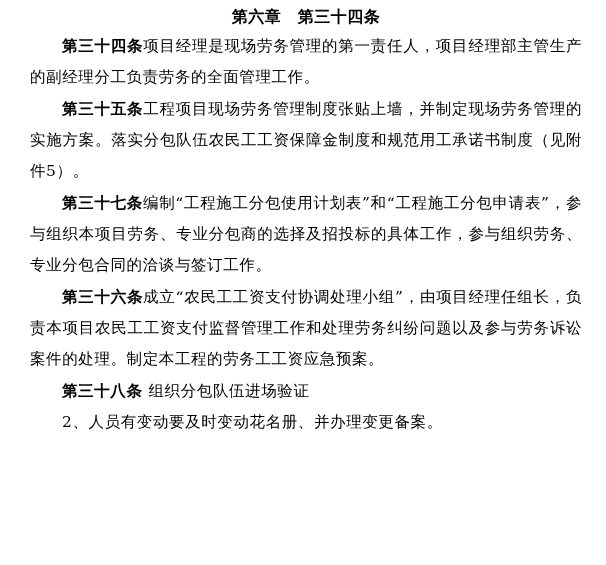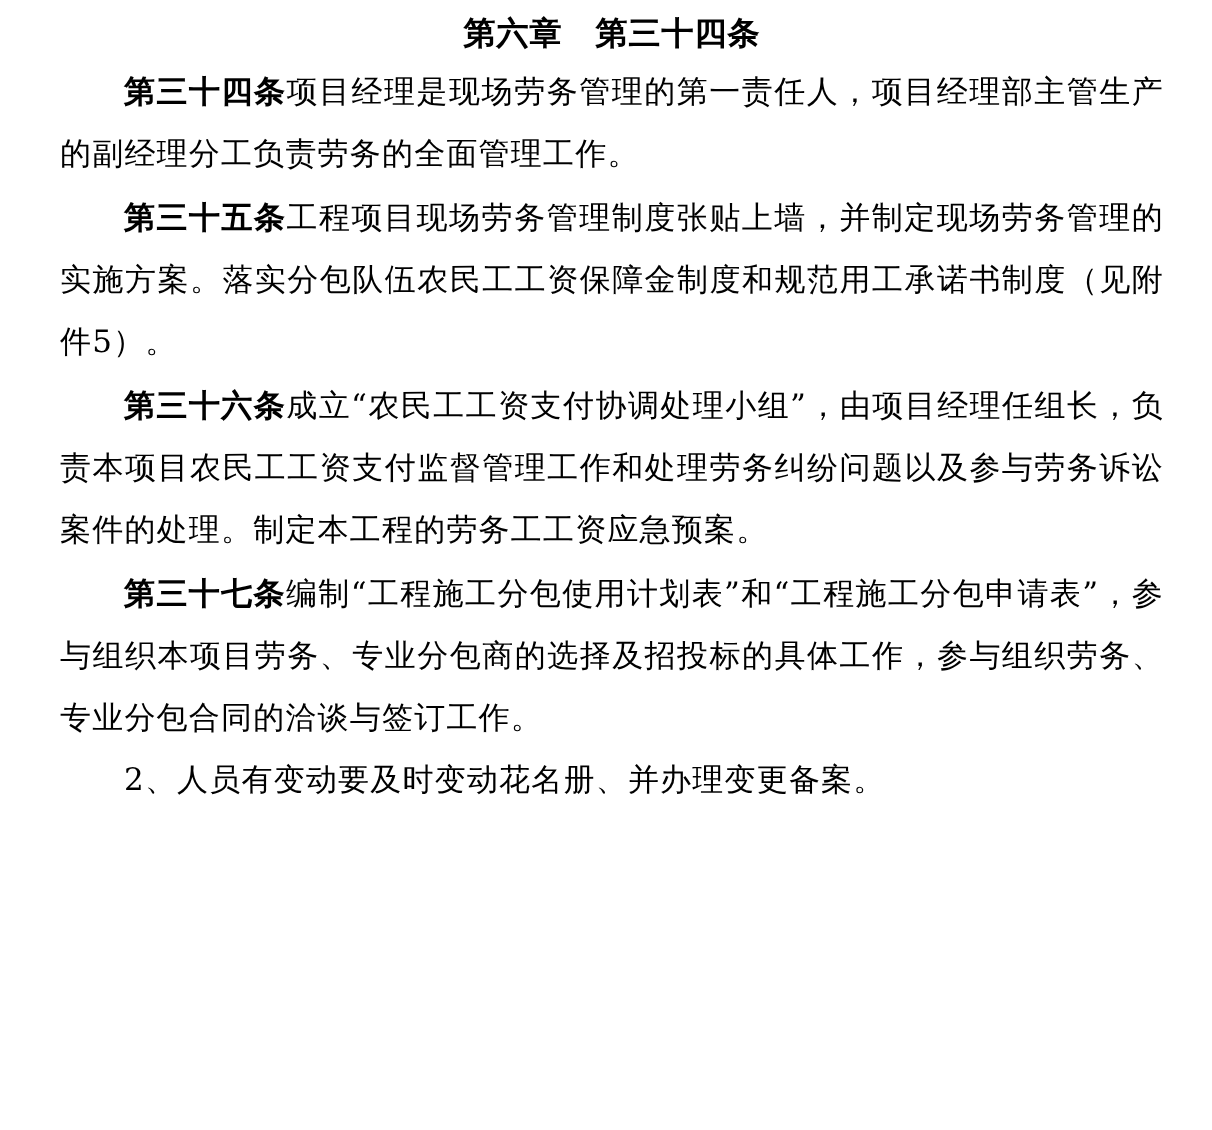--- a/index.html
+++ b/index.html
@@ -49,19 +49,20 @@
 </head>
 <body>
 
 <div class="page">
   <h2 class="chapter-title">第六章　第三十四条</h2>
 
   <p class="para"><span class="article-num">第三十四条</span><span>项目经理是现场劳务管理的第一责任人，项目经理部主管生产的副经理分工负责劳务的全面管理工作。</span></p>
 
   <p class="para"><span class="article-num">第三十五条</span><span>工程项目现场劳务管理制度张贴上墙，并制定现场劳务管理的实施方案。落实分包队伍农民工工资保障金制度和规范用工承诺书制度（见附件5）。</span></p>
 
+  <p class="para"><span class="article-num">第三十七条</span><span>编制“工程施工分包使用计划表”和“工程施工分包申请表”，参与组织本项目劳务、专业分包商的选择及招投标的具体工作，参与组织劳务、专业分包合同的洽谈与签订工作。</span></p>
+
   <p class="para"><span class="article-num">第三十六条</span><span>成立“农民工工资支付协调处理小组”，由项目经理任组长，负责本项目农民工工资支付监督管理工作和处理劳务纠纷问题以及参与劳务诉讼案件的处理。制定本工程的劳务工工资应急预案。</span></p>
 
-  <p class="para"><span class="article-num">第三十七条</span><span>编制“工程施工分包使用计划表”和“工程施工分包申请表”，参与组织本项目劳务、专业分包商的选择及招投标的具体工作，参与组织劳务、专业分包合同的洽谈与签订工作。</span></p>
-
+  <p class="para"><span class="article-num tight">第三十八条</span><span>组织分包队伍进场验证</span></p>
 
   <p class="para">2、人员有变动要及时变动花名册、并办理变更备案。</p>
 </div>
 
 </body></html>

